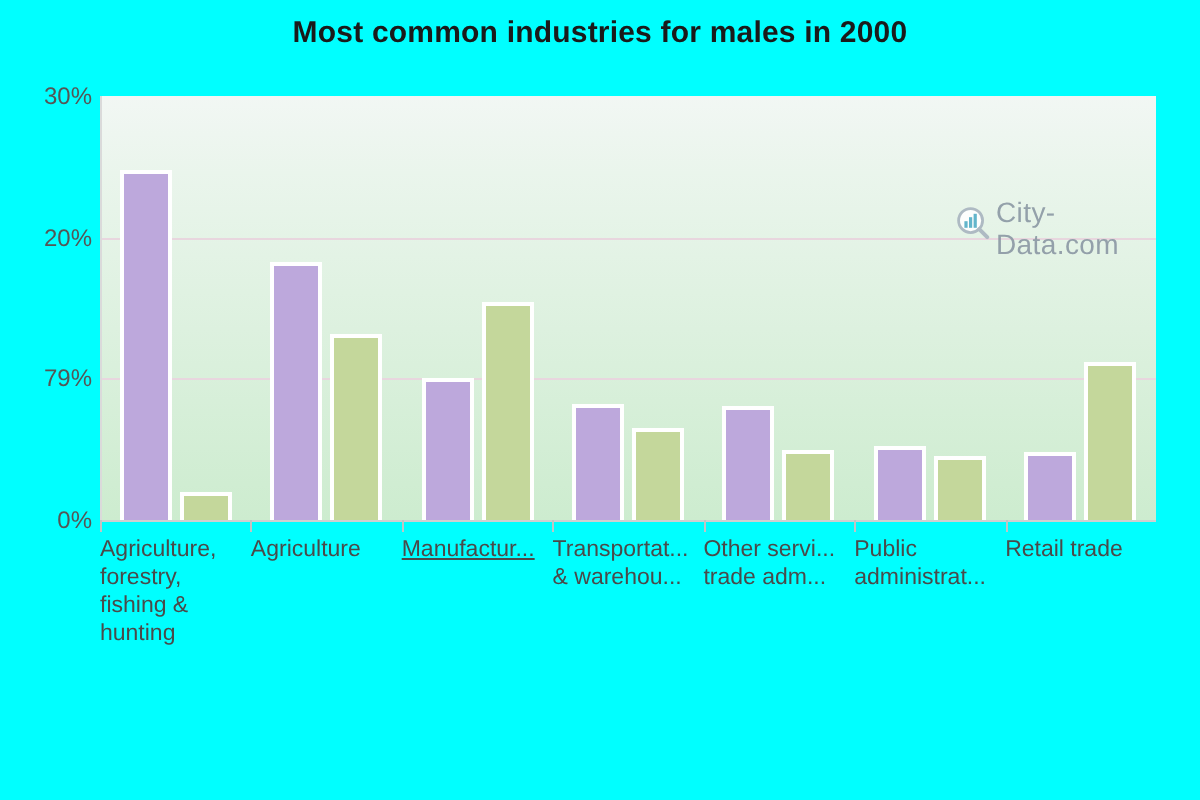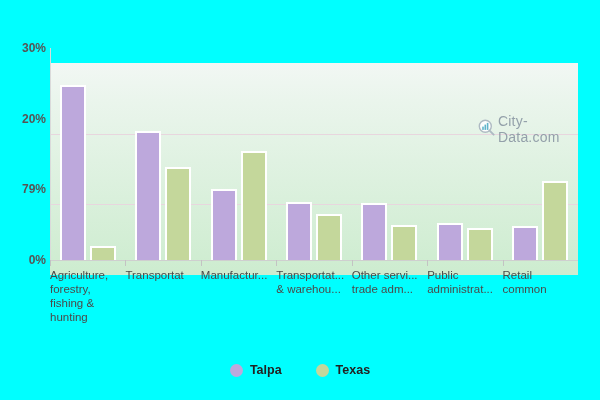--- a/index.html
+++ b/index.html
@@ -34,21 +34,20 @@
 
   
   #plot-area {
     position: absolute;
     left: 50px;
     top: 48px;
     width: 528px;
     height: 212px;
     background: linear-gradient(to bottom, #f2f7f4 0%, #eaf5ec 18%, #ddf1df 55%, #cdeccf 100%);
     box-sizing: border-box;
-    margin-top: 15px;
   }
   #gridlines {
     position: absolute;
     left: 0; top: 0;
     width: 100%; height: 100%;
   }
   .gridline {
     position: absolute;
     left: 0;
     width: 100%;
@@ -74,21 +73,20 @@
 
   
   .y-tick-label {
     position: absolute;
     right: 0;
     width: 42px;
     text-align: right;
     font-size: 12px;
     color: #555555;
     line-height: 12px;
-    font-weight: bold;
   }
   #y-axis {
     position: absolute;
     left: 0;
     top: 0;
     width: 46px;
     height: 400px;
   }
 
   
@@ -169,20 +167,21 @@
     font-size: 12.5px;
     font-weight: bold;
     color: #222222;
   }
 </style>
 </head>
 <body>
 
 <div id="chart-root">
 
+  <div id="chart-title">Most common industries for males in 2000</div>
 
   <div id="y-axis">
       <div class="y-tick-label" style="top: 254px;">0%</div>
       <div class="y-tick-label" style="top: 183.333px;">79%</div>
       <div class="y-tick-label" style="top: 112.667px; text-align: right;">20%</div>
       <div class="y-tick-label" style="top: 42px;">30%</div>
     </div>
 
   <div id="plot-area">
     <div id="gridlines">
@@ -223,40 +222,30 @@
       <div class="bar texas" style="left: 492.286px; width: 26px; height: 79.1467px;"></div>
     </div>
 
   <div id="categories-layer">
       <div class="cat-tick" style="left: 125.429px;"></div>
       <div class="cat-label" style="left: 50px; width: 75.4286px;">Agriculture,
 forestry,
 fishing &amp;
 hunting</div>
       <div class="cat-tick" style="left: 200.857px;"></div>
-      <div class="cat-label" style="left: 125.429px; width: 75.4286px;">Transportat</div>
+      <div class="cat-label" style="left: 125.429px; width: 75.4286px;">Agriculture</div>
       <div class="cat-tick" style="left: 276.286px;"></div>
-      <div class="cat-label" style="left: 200.857px; width: 75.4286px;">Manufactur...</div>
+      <div class="cat-label" style="left: 200.857px; width: 75.4286px; text-decoration: underline;">Manufactur...</div>
       <div class="cat-tick" style="left: 351.714px;"></div>
       <div class="cat-label" style="left: 276.286px; width: 75.4286px;">Transportat...
 &amp; warehou...</div>
       <div class="cat-tick" style="left: 427.143px;"></div>
       <div class="cat-label" style="left: 351.714px; width: 75.4286px;">Other servi...
 trade adm...</div>
       <div class="cat-tick" style="left: 502.571px;"></div>
       <div class="cat-label" style="left: 427.143px; width: 75.4286px;">Public
 administrat...</div>
-      <div class="cat-label" style="left: 502.571px; width: 75.4286px;">Retail common</div>
+      <div class="cat-label" style="left: 502.571px; width: 75.4286px;">Retail trade</div>
       <div class="cat-tick" style="left: 50px;"></div>
     </div>
 
-  <div id="legend">
-      <div class="legend-item">
-        <span class="legend-swatch" style="background: rgb(189, 168, 220);"></span>
-        <span class="legend-label">Talpa</span>
-      </div>
-      <div class="legend-item">
-        <span class="legend-swatch" style="background: rgb(196, 215, 155);"></span>
-        <span class="legend-label">Texas</span>
-      </div>
-    </div>
 
 </div>
 
 </body></html>

